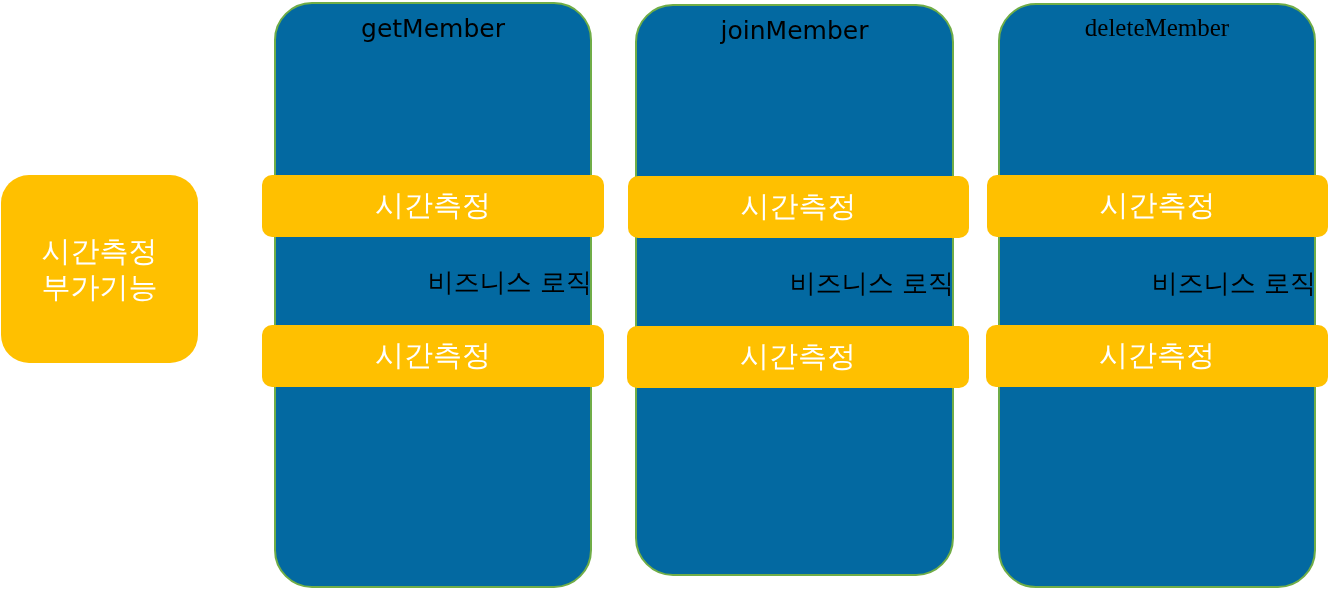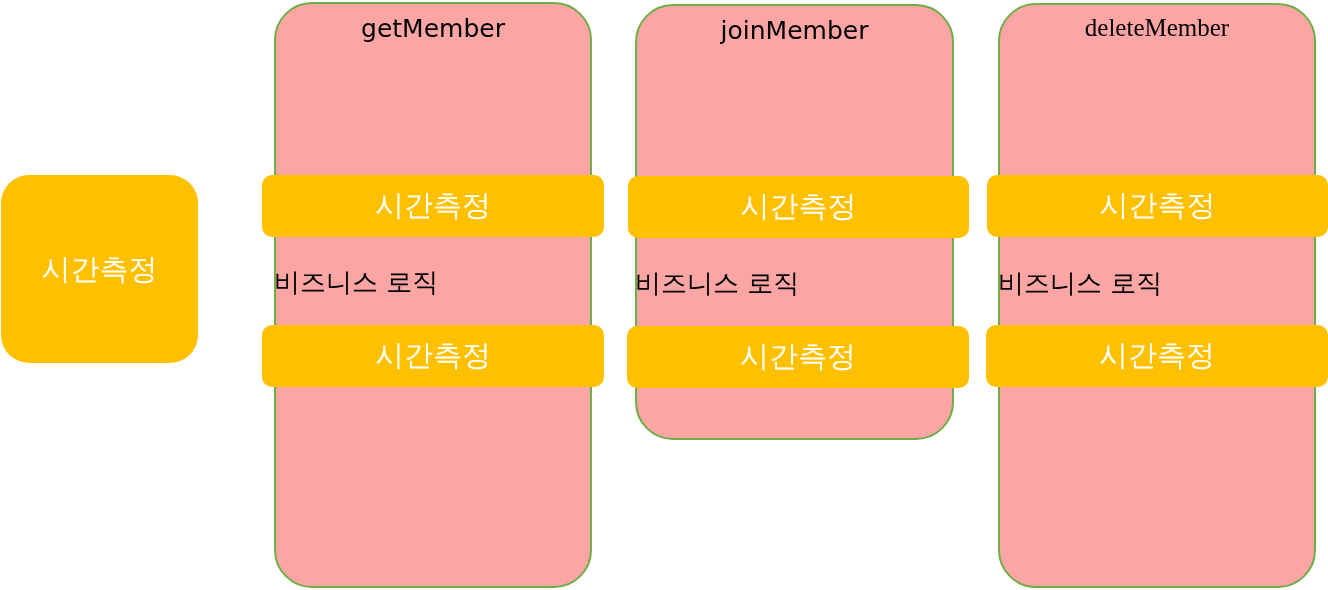--- a/index.html
+++ b/index.html
@@ -6,54 +6,55 @@
   body { width:1328px; height:590px; position:relative; overflow:hidden;
          font-family:"DejaVu Sans", "Liberation Sans", sans-serif; }
   .aspect {
     position:absolute; left:1px; top:175px; width:197px; height:188px;
     background:#FFC000; border-radius:28px;
     display:flex; flex-direction:column; align-items:center; justify-content:center;
     color:#ffffff; font-size:29px; line-height:36px;
   }
   .method {
     position:absolute; border:2px solid #70AD47; border-radius:38px;
-    background:#fca5a5; box-sizing:border-box;
+    background:#0369a1; box-sizing:border-box;
   }
   .method-title {
     position:absolute; left:0; right:0; text-align:center;
     font-size:25px; color:#000000;
   }
   .timing {
     position:absolute; height:62px; background:#FFC000; border-radius:10px;
     display:flex; align-items:center; justify-content:center;
     color:#ffffff; font-size:29px;
   }
   .logic {
-    position:absolute; text-align:left; font-size:26px; color:#000000;
+    position:absolute; text-align:right; font-size:26px; color:#000000;
   }
 </style>
 </head>
 <body>
 
 <div class="aspect">
   <span>시간측정</span>
+  <span>부가기능</span>
 </div>
 
 <div class="method" style="left:274px; top:2px; width:318px; height:586px;">
   <div class="method-title" style="top:10px;">getMember</div>
 </div>
 <div class="timing" style="left:262px; top:175px; width:342px;">
   <span>시간측정</span>
 </div>
 <div class="logic" style="left:274px; width:318px; top:265px;">비즈니스 로직</div>
 <div class="timing" style="left:262px; top:325px; width:342px;">
   <span>시간측정</span>
 </div>
 
-<div class="method" style="left:635px; top:4px; width:319px; height:436px;">
+<div class="method" style="left:635px; top:4px; width:319px; height:572px;">
   <div class="method-title" style="top:10px;">joinMember</div>
 </div>
 <div class="timing" style="left:628px; top:176px; width:341px;">
   <span>시간측정</span>
 </div>
 <div class="logic" style="left:635px; width:319px; top:266px;">비즈니스 로직</div>
 <div class="timing" style="left:627px; top:326px; width:342px;">
   <span>시간측정</span>
 </div>
 

